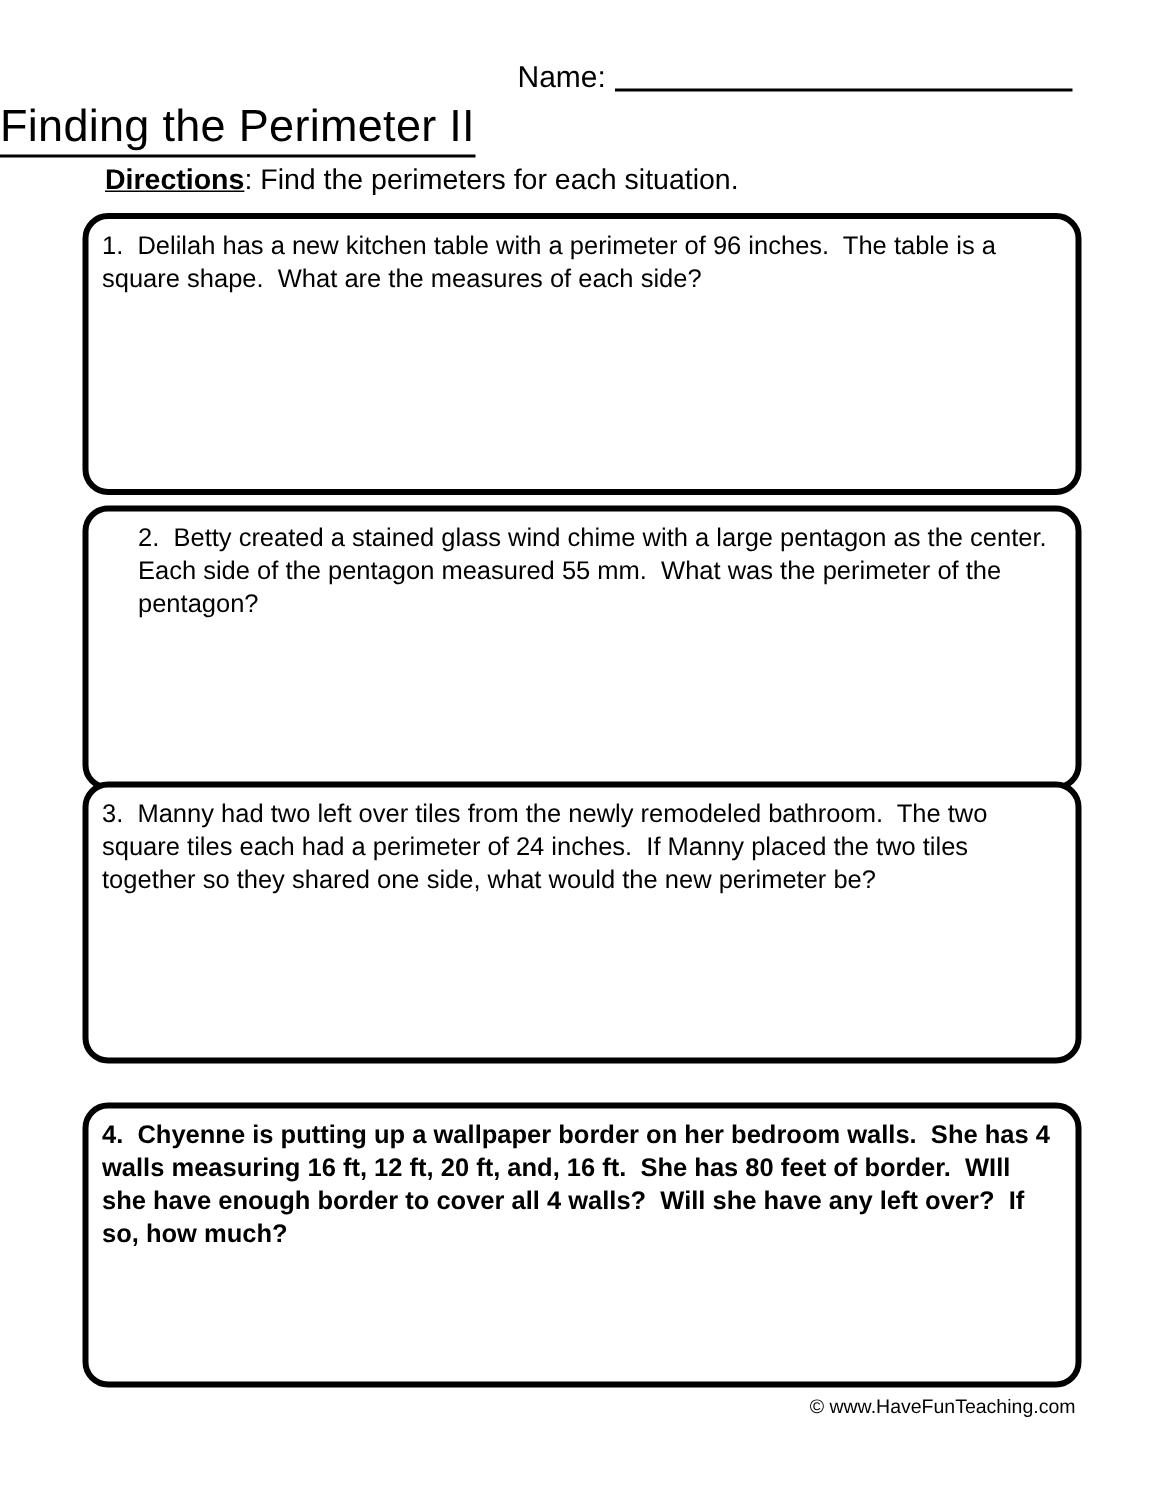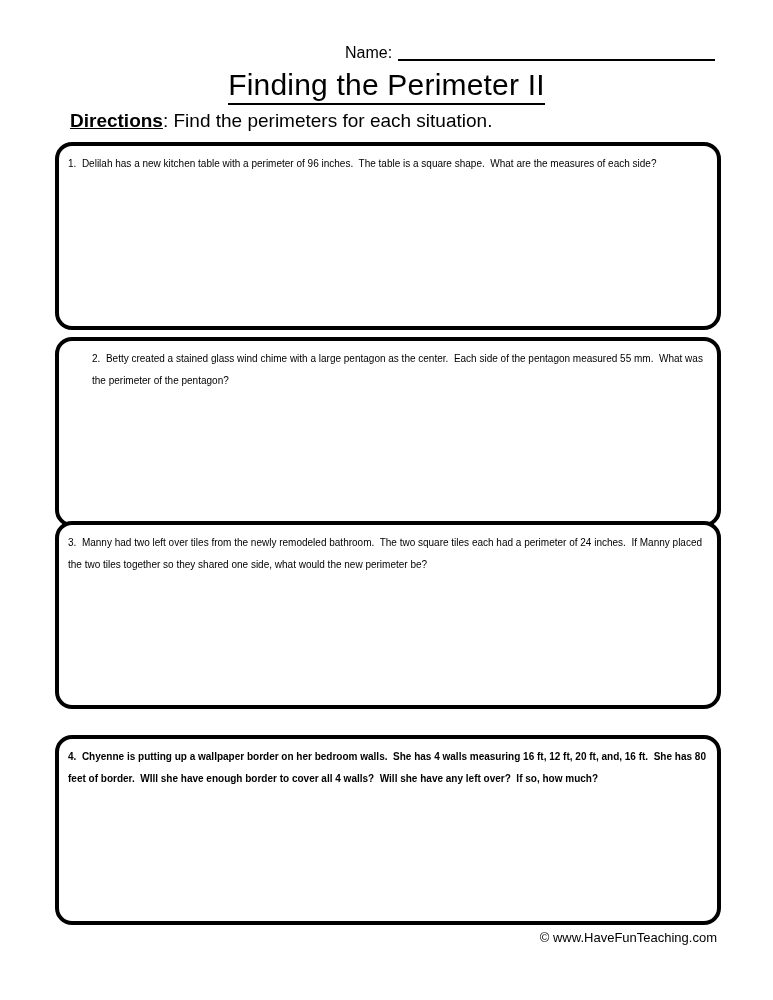--- a/index.html
+++ b/index.html
@@ -19,38 +19,37 @@
   
   .name-row {
     position: absolute;
     left: 345px;
     top: 44px;
     display: flex;
     align-items: flex-end;
     width: 370px;
   }
   .name-label {
-    font-size: 16px;
+    font-size: 20px;
     line-height: 17px;
     white-space: nowrap;
     padding-right: 6px;
   }
   .name-blank {
     flex: 1 1 auto;
     border-bottom: 2px solid #000;
     height: 15px;
   }
 
   
   .title {
     position: absolute;
     left: 0;
     top: 68px;
     width: 773px;
-    text-align: center;
     font-size: 30px;
     line-height: 34px;
     letter-spacing: 0.2px;
   }
   .title span.t {
     border-bottom: 2px solid #000;
     padding-bottom: 2px;
   }
 
   
@@ -72,21 +71,21 @@
     position: absolute;
     left: 55px;
     width: 666px;
     box-sizing: border-box;
     border: 4px solid #000000;
     border-radius: 17px;
     background: #ffffff;
   }
   .qbox .qtext {
     padding: 7px 10px 0 9px;
-    font-size: 10px;
+    font-size: 17px;
     line-height: 22px;
     white-space: pre-wrap;
   }
   #qbox-1 { top: 142px;  height: 188px; }
   #qbox-2 { top: 337px;  height: 190px; padding-left: 24px; }
   #qbox-3 { top: 521px;  height: 188px; }
   #qbox-4 { top: 735px;  height: 190px; font-weight: bold; }
 
   
   .footer {

